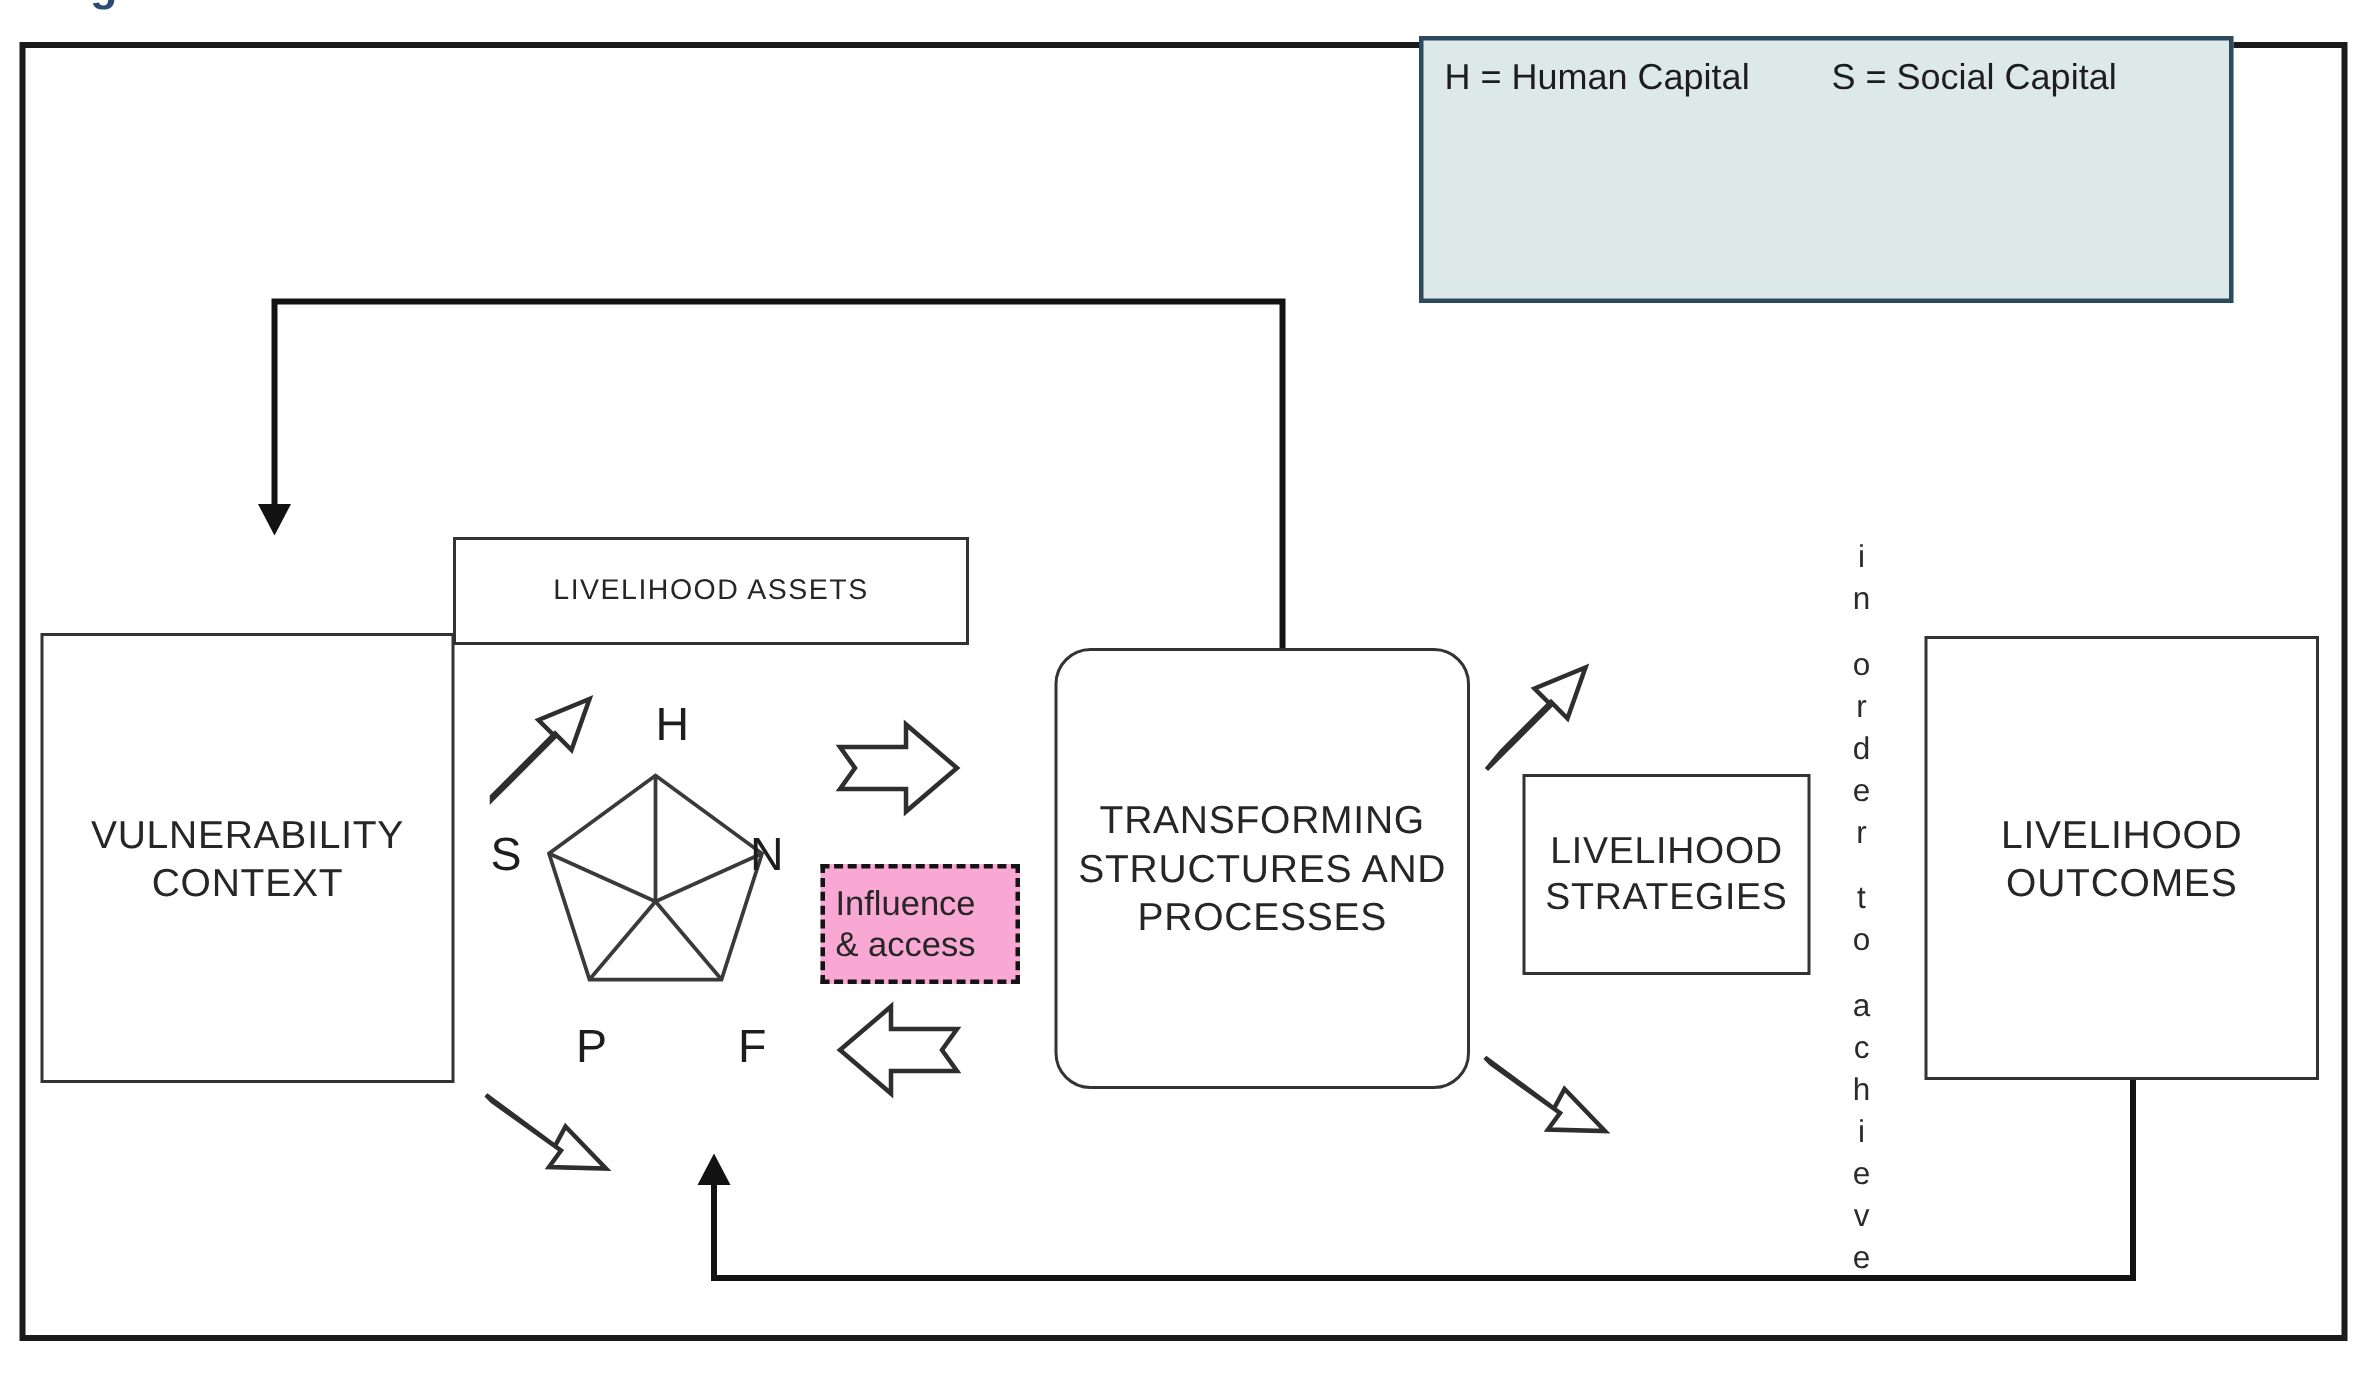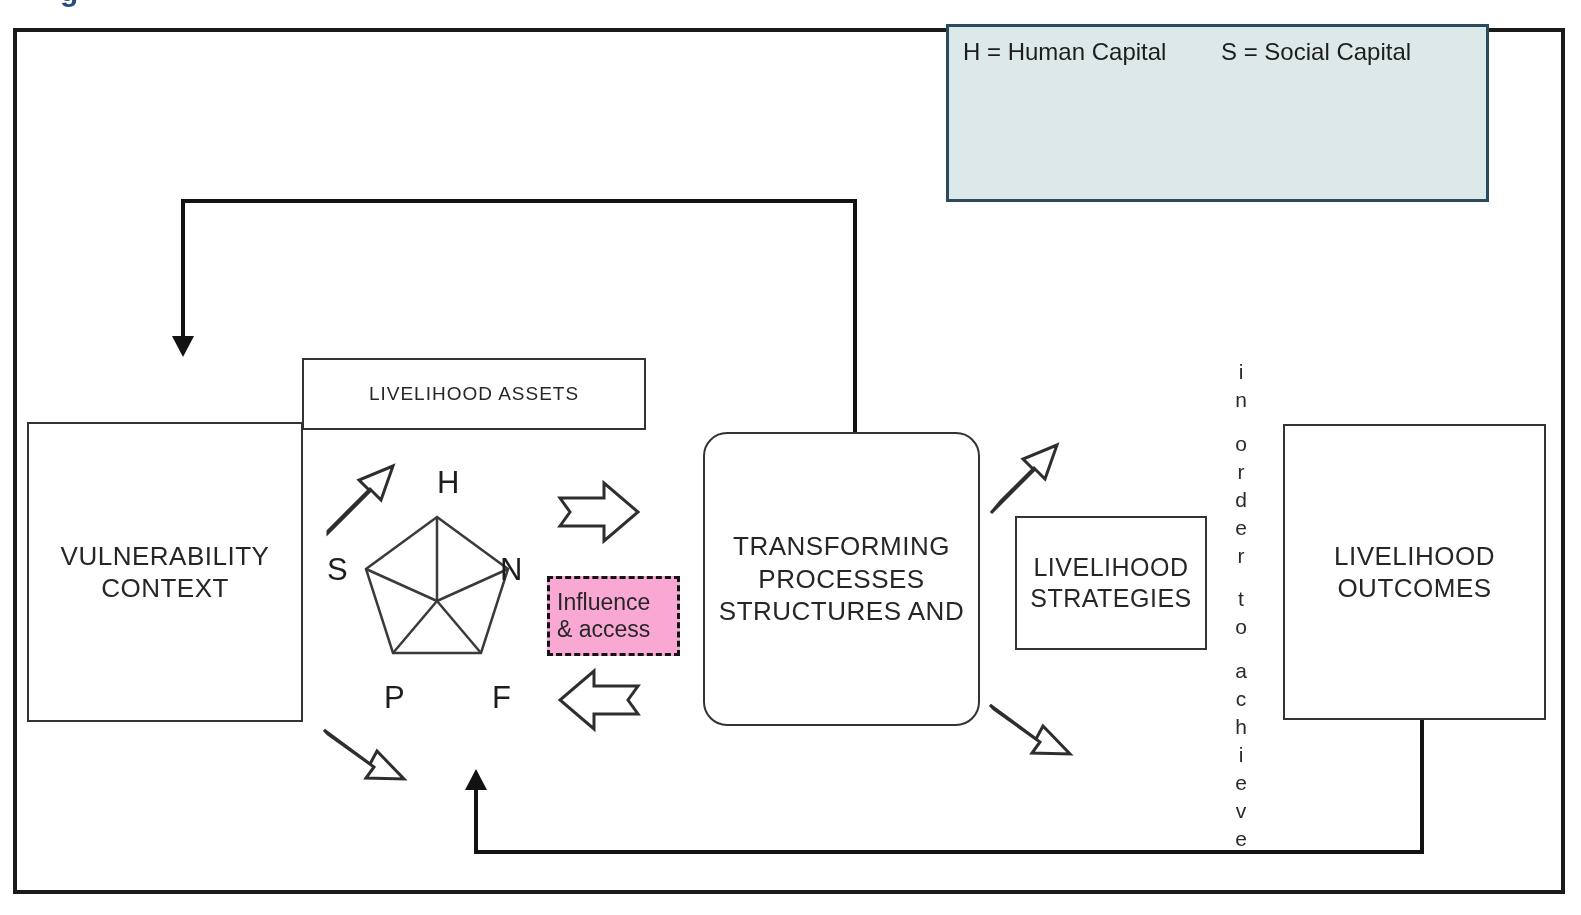--- a/index.html
+++ b/index.html
@@ -238,22 +238,22 @@
     </div>
   </div>
 
   <div class="pbox" id="box-assets">
     <div>LIVELIHOOD  ASSETS</div>
   </div>
 
   <div class="pbox" id="box-transforming">
     <div>
       <div>TRANSFORMING</div>
+      <div>STRUCTURES  AND</div>
       <div>PROCESSES</div>
-      <div>STRUCTURES  AND</div>
     </div>
   </div>
 
   <div class="pbox" id="box-strategies">
     <div>
       <div>LIVELIHOOD</div>
       <div>STRATEGIES</div>
     </div>
   </div>
 

